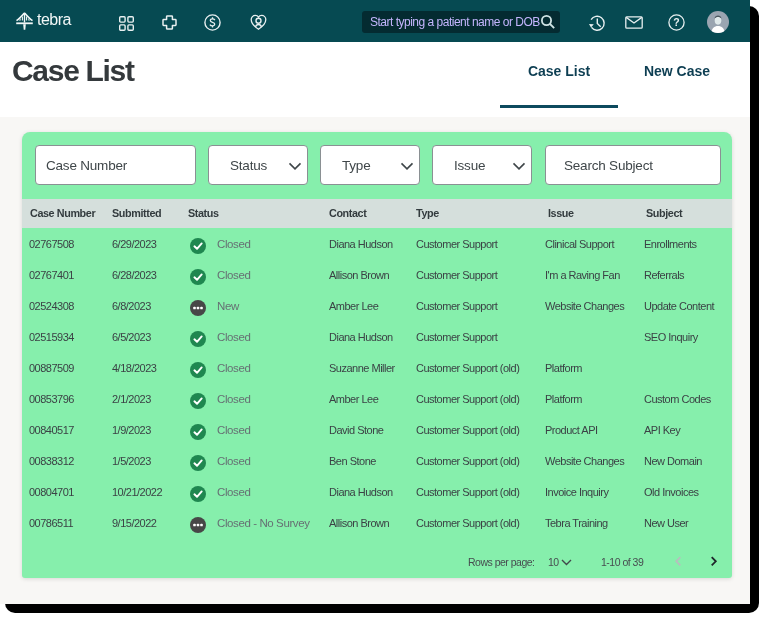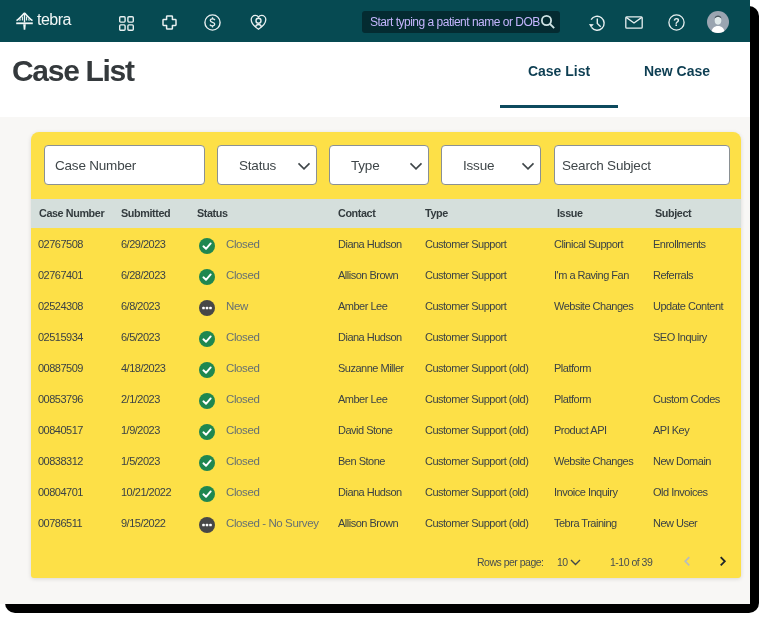--- a/index.html
+++ b/index.html
@@ -18,27 +18,27 @@
 
   
   .header { position:absolute; left:0; top:42px; width:750px; height:75px; background:#ffffff; }
   .title { position:absolute; left:12px; top:12px; font-size:30px; font-weight:bold; color:#34393c; letter-spacing:-1.3px; }
   .tab { position:absolute; top:15px; height:28px; font-size:14px; font-weight:bold; color:#0d3e52; text-align:center; line-height:28px; }
   .tab1 { left:500px; width:118px; }
   .tab2 { left:618px; width:118px; }
   .tabline { position:absolute; left:500px; top:63px; width:118px; height:3px; background:#0d4a5e; }
 
   
-  .card { position:absolute; left:31px; top:132px; width:710px; height:446px; background:#fde047; border-radius:8px 8px 3px 3px; box-shadow:0 1px 4px rgba(0,0,0,0.13); }
+  .card { position:absolute; left:22px; top:132px; width:710px; height:446px; background:#86efac; border-radius:8px 8px 3px 3px; box-shadow:0 1px 4px rgba(0,0,0,0.13); }
   .fctl { position:absolute; top:13px; height:40px; border:1px solid #8a9093; border-radius:4px; background:#fff; font-size:13.5px; letter-spacing:-0.2px; color:#3f4649; line-height:40px; padding-left:10px; }
   .f1 { left:13px;  width:161px; }
   .f2 { left:186px; width:100px; padding-left:21px; }
   .f3 { left:298px; width:100px; padding-left:21px; }
   .f4 { left:410px; width:100px; padding-left:21px; }
-  .f5 { left:523px; width:176px; padding-left:7px; }
+  .f5 { left:523px; width:176px; padding-left:18px; }
   .fchev { position:absolute; right:5px; top:16px; }
 
   
   .thead { position:absolute; left:0; top:67px; width:710px; height:29px; background:#d5dfdc; }
   .th { position:absolute; top:0; height:29px; line-height:29px; font-size:10.8px; letter-spacing:-0.4px; font-weight:bold; color:#333b3e; white-space:nowrap; }
   .row { position:absolute; left:0; width:710px; height:31px; }
   .c { position:absolute; top:0; height:31px; line-height:31px; font-size:11px; letter-spacing:-0.5px; color:#3b4245; white-space:nowrap; }
   .col1 { left:7px; }
   .col2 { left:90px; }
   .col3t { left:195px; color:#667073; font-size:11.5px; letter-spacing:-0.4px; }

